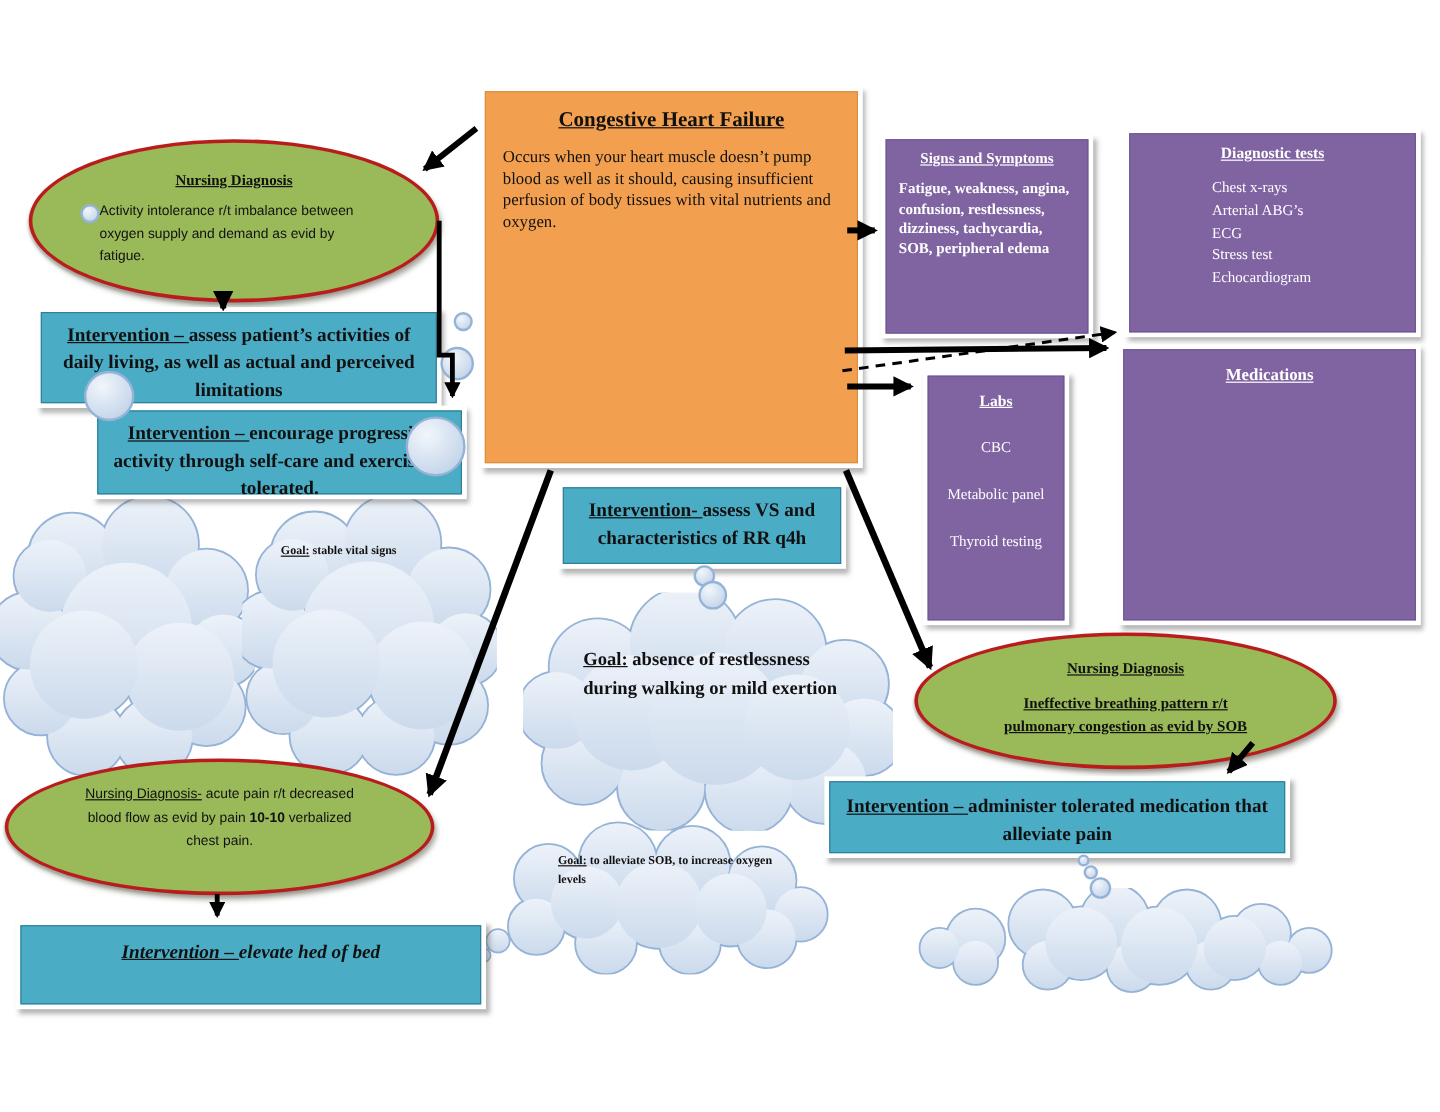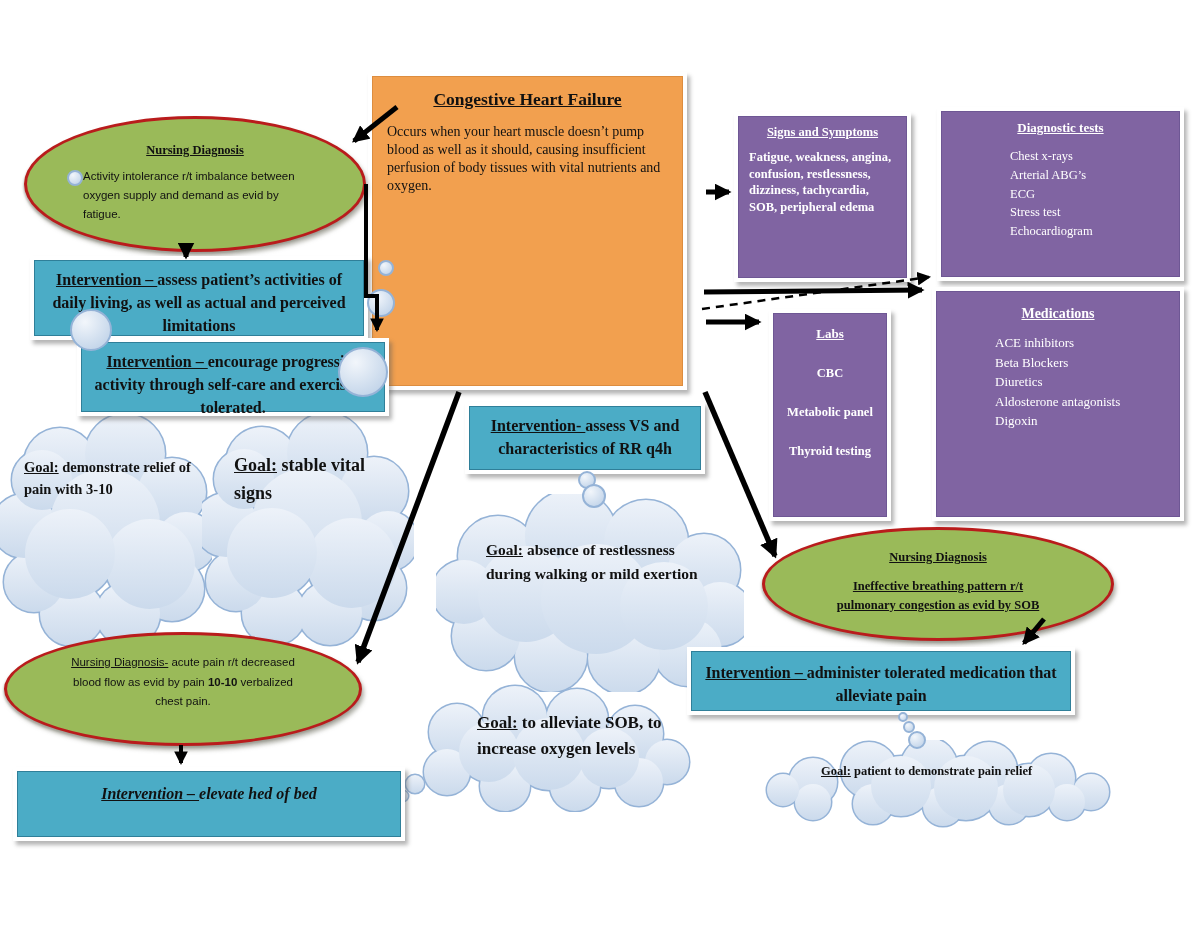--- a/index.html
+++ b/index.html
@@ -12,21 +12,21 @@
   .teal .inner{background:#4BACC6;border:1px solid #2F7F99;padding:7px 10px;text-align:center;}
   .purple .inner{background:#8064A2;border:1px solid #6E5794;color:#fff;padding:8px 10px;}
   .title-main{font-size:17.5px;font-weight:bold;text-decoration:underline;text-align:center;margin:2px 0 0 0;}
   .body-main{font-size:14px;line-height:1.28;margin-top:13px;}
   .teal-text{font-size:16px;font-weight:bold;line-height:1.45;}
   .u{text-decoration:underline;}
   .ptitle{font-size:13px;font-weight:bold;text-decoration:underline;text-align:center;}
   .pbody-bold{font-size:12.5px;font-weight:bold;line-height:1.32;margin-top:9px;}
   .plist{font-size:12.5px;line-height:1.5;margin-top:11px;}
   .plist .pitem{white-space:nowrap;}
-  .labs-item{font-size:12.5px;font-weight:bold;text-align:center;margin-top:24px;}
+  .labs-item{font-size:12.5px;font-weight:normal;text-align:center;margin-top:24px;}
   
   .gell{position:absolute;background:#9ABA59;border:3px solid #b91c1c;border-radius:50%;
         box-shadow:2px 4px 4px rgba(110,110,95,.55), -1px 2px 2px rgba(110,110,95,.3);}
   .gell-head{font-size:12.5px;font-weight:bold;text-decoration:underline;text-align:center;}
   .sans{font-family:"Liberation Sans",sans-serif;}
   
   .cloud{position:absolute;}
   .cloud svg{position:absolute;left:0;top:0;}
   .cloud-pass1{fill:url(#cg1);stroke:#95B3D7;stroke-width:3;}
   .cloud-pass2{stroke:none !important;}
@@ -70,23 +70,20 @@
           <circle cx="128" cy="200" r="32"></circle>
         <circle cx="72" cy="200" r="32"></circle>
           <circle cx="34" cy="168" r="30"></circle>
           <circle cx="24" cy="112" r="32"></circle>
         <circle cx="42" cy="66" r="30"></circle>
           <circle cx="105" cy="110" r="55"></circle>
           <circle cx="150" cy="150" r="45"></circle>
         <circle cx="70" cy="140" r="45"></circle>
       </g>
       </svg>
-    <div class="cloud-text" style="left:24px;top:42px;width:168px;font-size:14.5px;">
-      <span class="u">Goal:</span><span> demonstrate relief of pain with 3-10</span>
-    </div>
   </div>
 
   <div class="cloud" style="left:202px;top:410px;width:212px;height:238px;">
     <svg width="212" height="238" viewBox="0 0 212 232">
       <defs>
           <linearGradient id="cg2" x1="0" y1="0" x2="0" y2="1">
         <stop offset="0" stop-color="#EDF2F9"></stop>
             <stop offset="1" stop-color="#CBDAEC"></stop>
           </linearGradient>
         </defs>
@@ -114,21 +111,21 @@
           <circle cx="128" cy="200" r="32"></circle>
         <circle cx="72" cy="200" r="32"></circle>
           <circle cx="34" cy="168" r="30"></circle>
           <circle cx="24" cy="112" r="32"></circle>
         <circle cx="42" cy="66" r="30"></circle>
           <circle cx="105" cy="110" r="55"></circle>
           <circle cx="150" cy="150" r="45"></circle>
         <circle cx="70" cy="140" r="45"></circle>
       </g>
       </svg>
-    <div class="cloud-text" style="left:32px;top:42px;width:160px;font-size:18px;">
+    <div class="cloud-text" style="left:32px;top:42px;width:160px;font-size:10px;">
       <span class="u">Goal:</span><span> stable vital signs</span>
     </div>
   </div>
 
   <div class="cloud" style="left:436px;top:494px;width:308px;height:198px;">
     <svg width="308" height="198" viewBox="0 0 308 198">
       <defs>
           <linearGradient id="cg3" x1="0" y1="0" x2="0" y2="1">
         <stop offset="0" stop-color="#EDF2F9"></stop>
             <stop offset="1" stop-color="#CBDAEC"></stop>
@@ -204,21 +201,21 @@
         <circle cx="178" cy="102" r="25"></circle>
           <circle cx="108" cy="102" r="25"></circle>
           <circle cx="50" cy="88" r="23"></circle>
         <circle cx="92" cy="68" r="30"></circle>
           <circle cx="152" cy="70" r="36"></circle>
           <circle cx="212" cy="74" r="30"></circle>
         <circle cx="18" cy="100" r="9"></circle>
           <circle cx="6" cy="112" r="5"></circle>
       </g>
       </svg>
-    <div class="cloud-text" style="left:80px;top:26px;width:200px;font-size:17px;">
+    <div class="cloud-text" style="left:68px;top:26px;width:200px;font-size:10px;">
       <span class="u">Goal:</span><span> to alleviate SOB, to increase oxygen levels</span>
     </div>
   </div>
 
   <div class="cloud" style="left:761px;top:740px;width:366px;height:88px;">
     <svg width="366" height="88" viewBox="0 0 366 88">
       <defs>
           <linearGradient id="cg5" x1="0" y1="0" x2="0" y2="1">
         <stop offset="0" stop-color="#EDF2F9"></stop>
             <stop offset="1" stop-color="#CBDAEC"></stop>
@@ -252,26 +249,23 @@
           <circle cx="248" cy="64" r="20"></circle>
           <circle cx="182" cy="66" r="20"></circle>
         <circle cx="112" cy="64" r="20"></circle>
           <circle cx="52" cy="62" r="18"></circle>
           <circle cx="22" cy="50" r="16"></circle>
         <circle cx="140" cy="46" r="30"></circle>
           <circle cx="205" cy="48" r="32"></circle>
           <circle cx="268" cy="50" r="26"></circle>
       </g>
       </svg>
-    <div class="cloud-text" style="left:60px;top:22px;width:270px;font-size:12.5px;">
-      <span class="u">Goal:</span><span> patient to demonstrate pain relief</span>
-    </div>
-  </div>
-
-  <div class="frame orange" style="left:368px;top:72px;width:311px;height:310px;">
+  </div>
+
+  <div class="frame orange" style="left:400px;top:72px;width:311px;height:310px;">
     <div class="inner">
       <div class="title-main">Congestive Heart Failure</div>
       <div class="body-main">Occurs when your heart muscle doesn’t pump blood as well as it should, causing insufficient perfusion of body tissues with vital nutrients and oxygen.</div>
     </div>
   </div>
 
   <div class="gell" style="left:24px;top:116px;width:336px;height:130px;">
     <div class="gell-head" style="margin-top:24px;">Nursing Diagnosis</div>
     <div class="sans" style="font-size:11.5px;line-height:1.65;margin:9px 0 0 56px;width:232px;">Activity intolerance r/t imbalance between oxygen supply and demand as evid by fatigue.</div>
   </div>
@@ -313,27 +307,20 @@
       <div class="ptitle" style="margin-top:4px;">Labs</div>
       <div class="labs-item">CBC</div>
       <div class="labs-item">Metabolic panel</div>
       <div class="labs-item">Thyroid testing</div>
     </div>
   </div>
 
   <div class="frame purple" style="left:932px;top:287px;width:244px;height:226px;">
     <div class="inner">
       <div class="ptitle" style="font-size:14px;margin-top:6px;">Medications</div>
-      <div class="plist" style="padding-left:48px;font-size:13px;">
-        <div class="pitem">ACE inhibitors</div>
-        <div class="pitem">Beta Blockers</div>
-        <div class="pitem">Diuretics</div>
-        <div class="pitem">Aldosterone antagonists</div>
-        <div class="pitem">Digoxin</div>
-      </div>
     </div>
   </div>
 
   <div class="frame teal" style="left:465px;top:402px;width:232px;height:64px;">
     <div class="inner teal-text">
       <span class="u">Intervention- </span><span>assess VS and characteristics of RR q4h</span>
     </div>
   </div>
 
   <div class="gell" style="left:762px;top:527px;width:346px;height:108px;">

